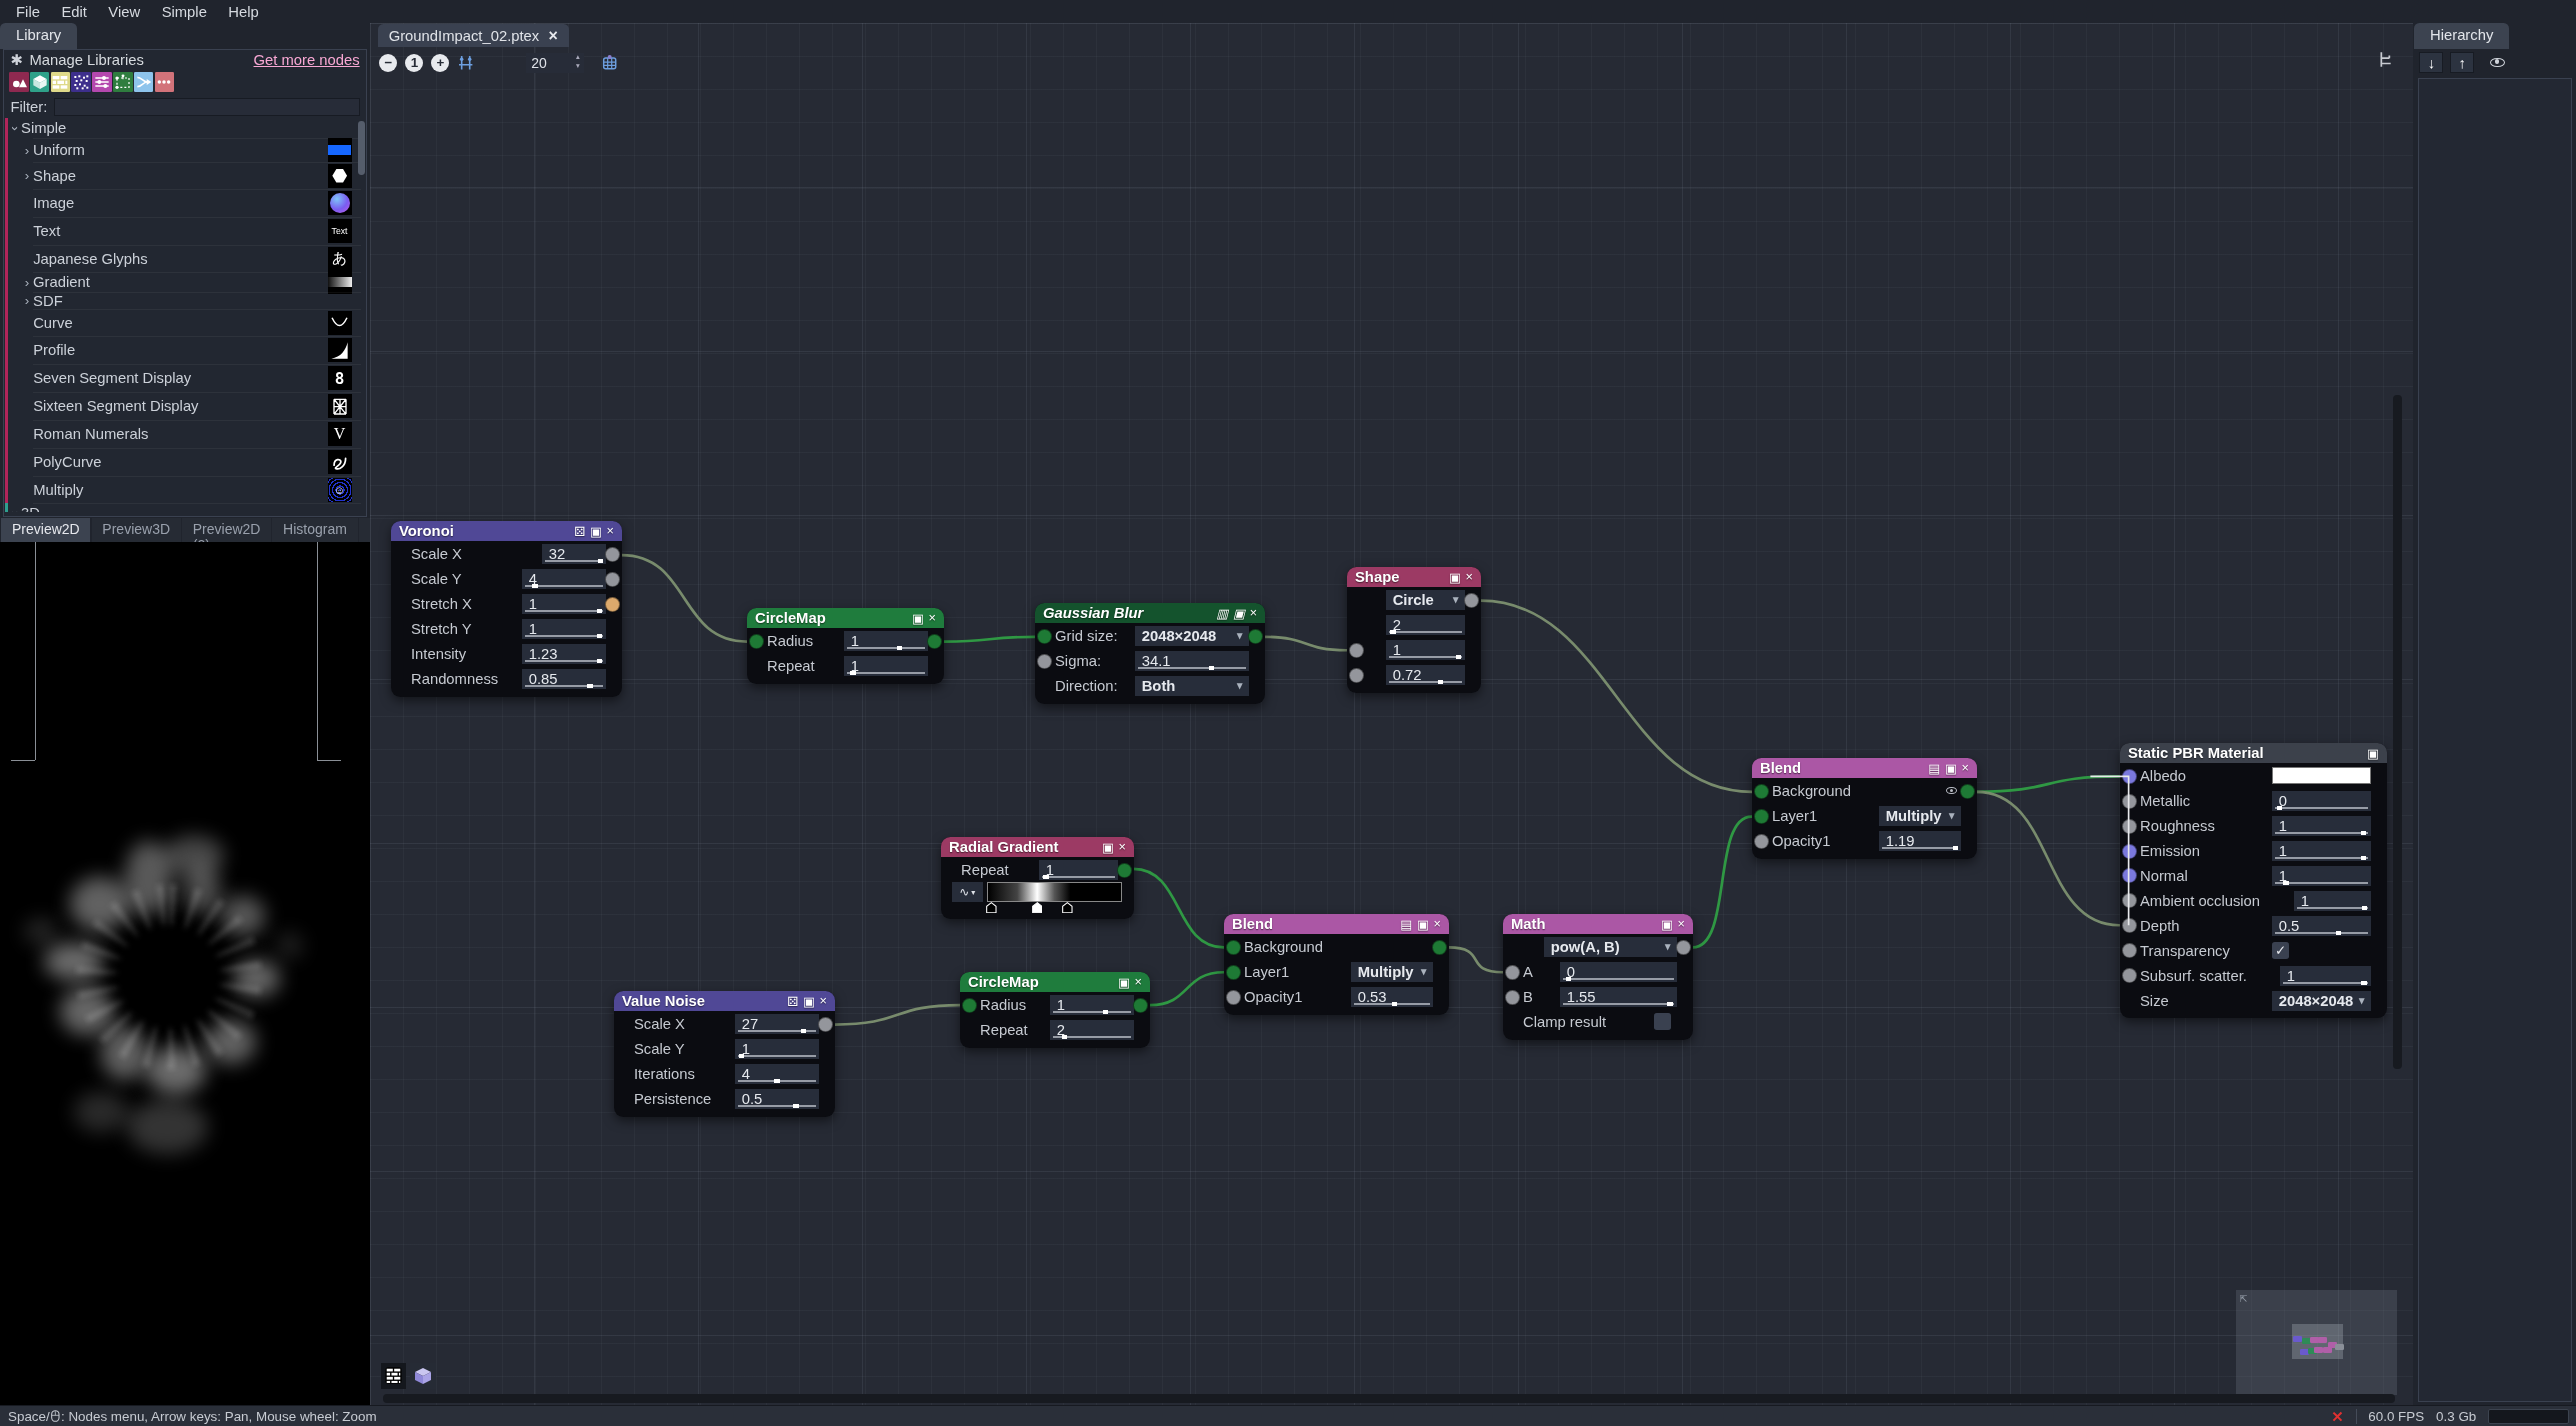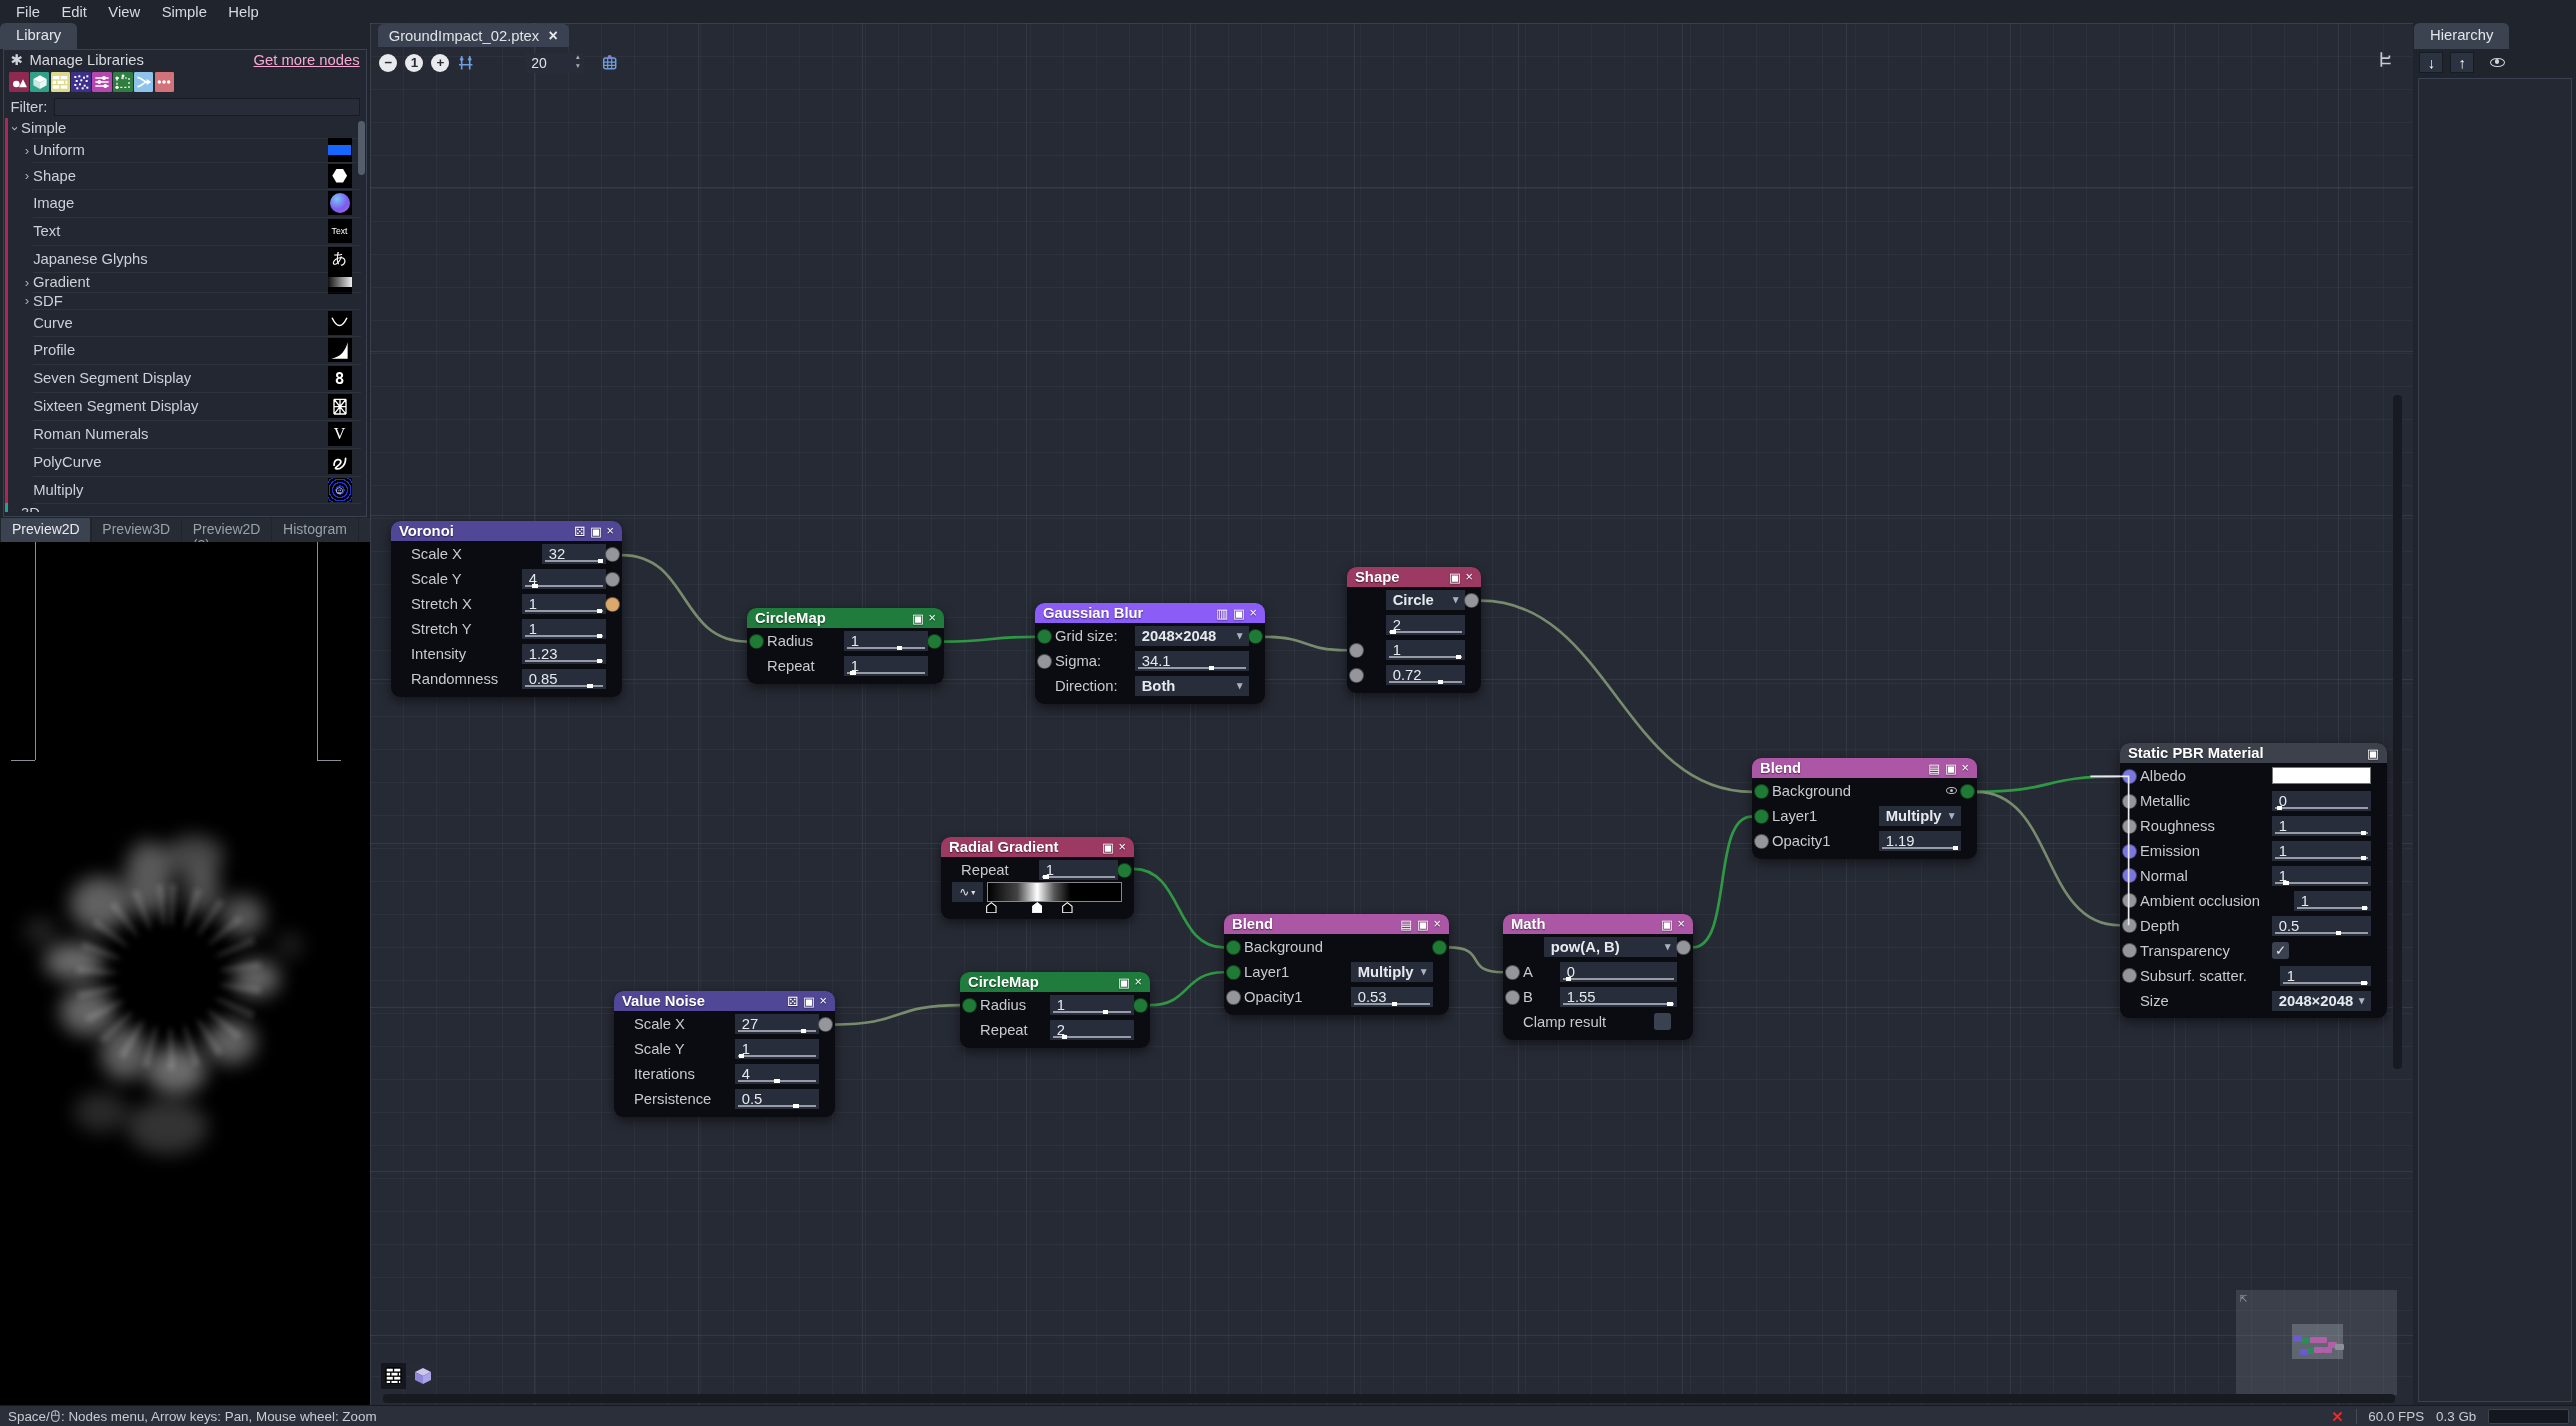--- a/index.html
+++ b/index.html
@@ -558,21 +558,21 @@
               <span>1</span>
               <div class="track"></div>
               <div class="thumb" style="left: calc(8% - 0.4px);"></div>
             </div>
           </div>
         </div>
         <div class="port" style="left: 2px; top: 26px; background: rgb(30, 122, 53);"></div>
         <div class="port" style="right: 2px; top: 26px; background: rgb(30, 122, 53);"></div>
       </div>
       <div class="node" style="left: 665px; top: 580px; width: 230px; height: 101px;">
-        <div class="nhead" style="background: #8b5cf6;">
+        <div class="nhead" style="background: #14532d; font-style: italic;">
           <span class="ntitle">Gaussian Blur</span>
           <span class="nicons">
             <span>▥</span>
             <span>▣</span>
             <span>×</span>
           </span>
         </div>
         <div class="nbody">
           <div class="nrow">
             <span class="rlabel">Grid size:</span>

